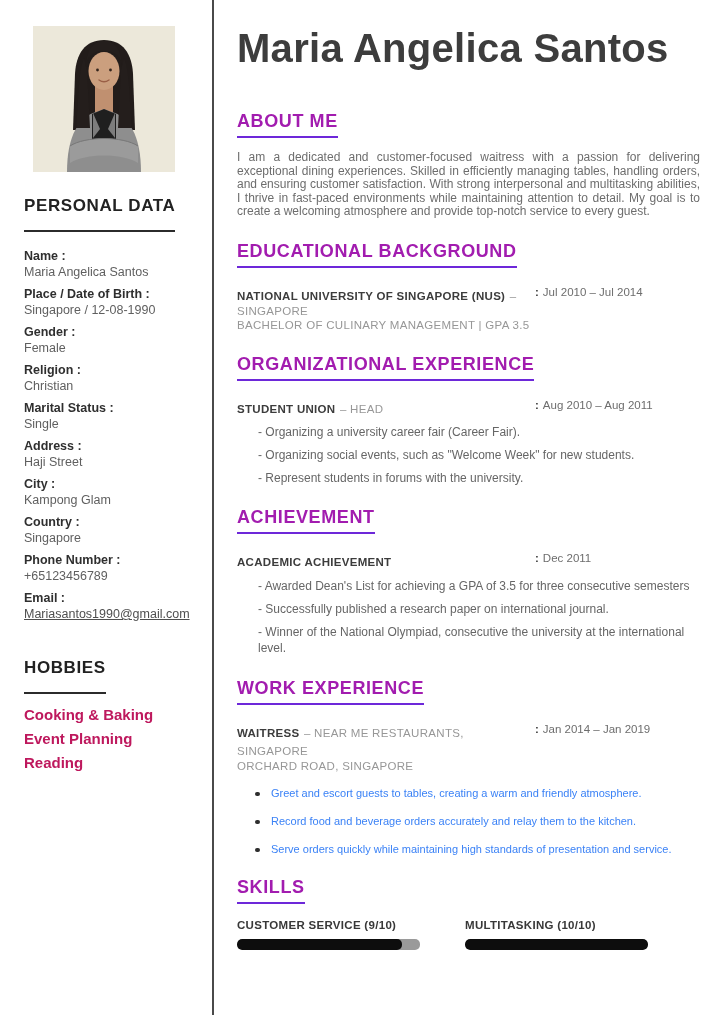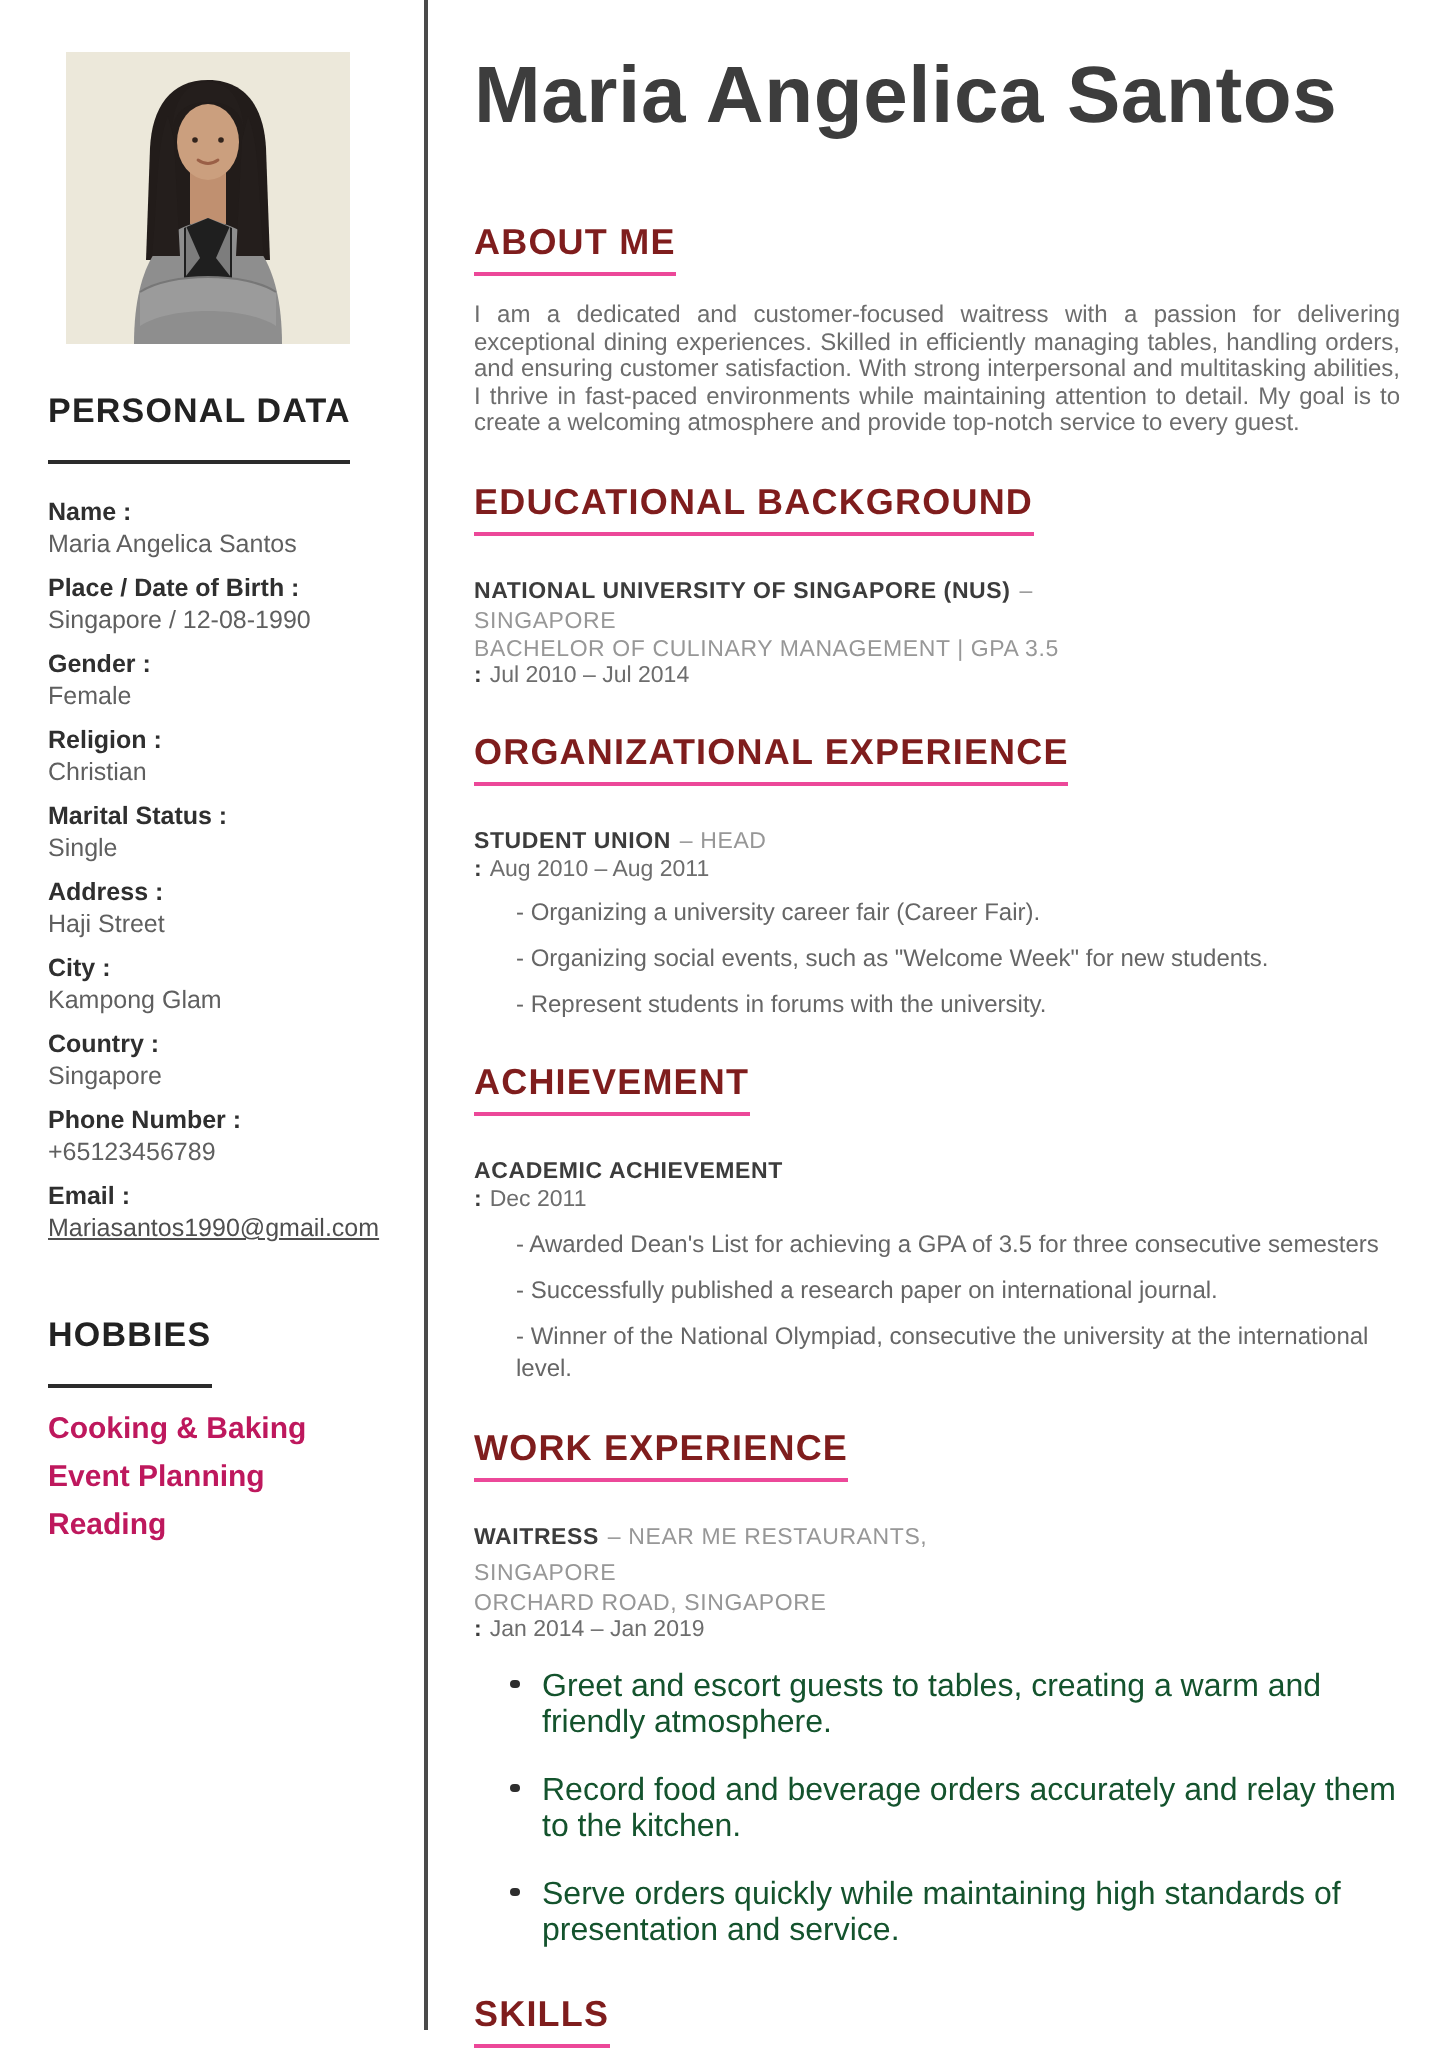--- a/index.html
+++ b/index.html
@@ -27,39 +27,39 @@
 
   
   .divider { position:absolute; left:212px; top:0; width:1.5px; height:1015px; background:#4a4a4a; }
 
   
   .main { position:absolute; left:237px; top:0; width:463px; }
   h1.title { margin-top:26px; font-size:40px; font-weight:800; letter-spacing:.3px; color:#3d3d3d; }
 
   section { margin-top:22px; }
   section.first { margin-top:40px; }
-  .sec-heading { font-size:18px; font-weight:800; letter-spacing:.6px; color:#7f1d1d;
-                 display:inline-block; border-bottom:2px solid #ec4899; padding-bottom:4px; }
+  .sec-heading { font-size:18px; font-weight:800; letter-spacing:.6px; color:#a21caf;
+                 display:inline-block; border-bottom:2px solid #6d28d9; padding-bottom:4px; }
 
   .about-text { margin-top:13px; font-size:12px; line-height:13.5px; color:#6d6d6d; text-align:justify; }
 
-  .entry { display:flex; margin-top:18px;flex-direction:column; }
+  .entry { display:flex; margin-top:18px; }
   .entry-left { width:298px; }
   .ename { font-size:11.5px; font-weight:700; letter-spacing:.3px; color:#3c3c3c; }
   .esuffix, .esub { font-size:11.5px; color:#979797; letter-spacing:.3px; }
   .esub { line-height:14px; }
   .entry-date { font-size:11.5px; color:#6d6d6d; white-space:nowrap; }
   .entry-date .colon { font-weight:700; color:#3c3c3c; margin-right:4px; }
 
   ul.dash-list { list-style:none; margin:8px 0 0 21px; }
   ul.dash-list li { font-size:12px; color:#666; margin-bottom:9px; }
   ul.dash-list.tight li { margin-bottom:7px; line-height:16px; }
 
   ul.dot-list { list-style:none; margin:14px 0 0 18px; }
-  ul.dot-list li { position:relative; font-size:16px; color:#14532d; margin-bottom:16px; padding-left:16px; }
+  ul.dot-list li { position:relative; font-size:11px; color:#3b82f6; margin-bottom:16px; padding-left:16px; }
   ul.dot-list li::before { content:""; position:absolute; left:0; top:5px; width:4.5px; height:4.5px;
                            border-radius:50%; background:#2e2e2e; }
 
   .skills-grid { display:grid; grid-template-columns:228px 228px; margin-top:14px; row-gap:16px; }
   .skill-label { font-size:11.5px; font-weight:700; letter-spacing:.3px; color:#383838;
                  line-height:14px; max-width:200px; }
   .skill-track { margin-top:7px; width:183px; height:11px; border-radius:5px; background:#9a9a9a; overflow:hidden; }
   .skill-fill { height:100%; border-radius:5px; background:#0d0d0d; }
 </style>
 </head>

